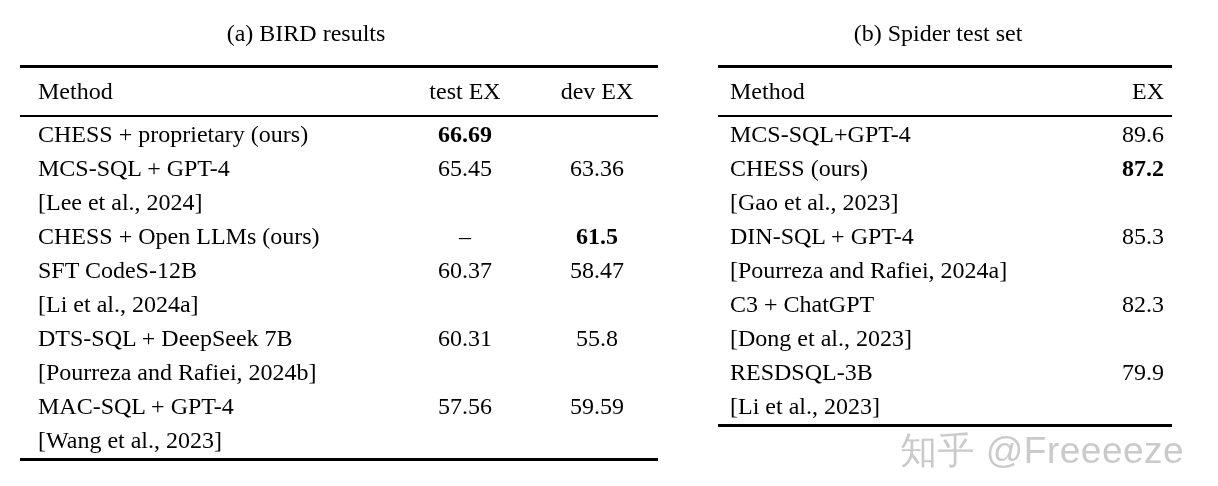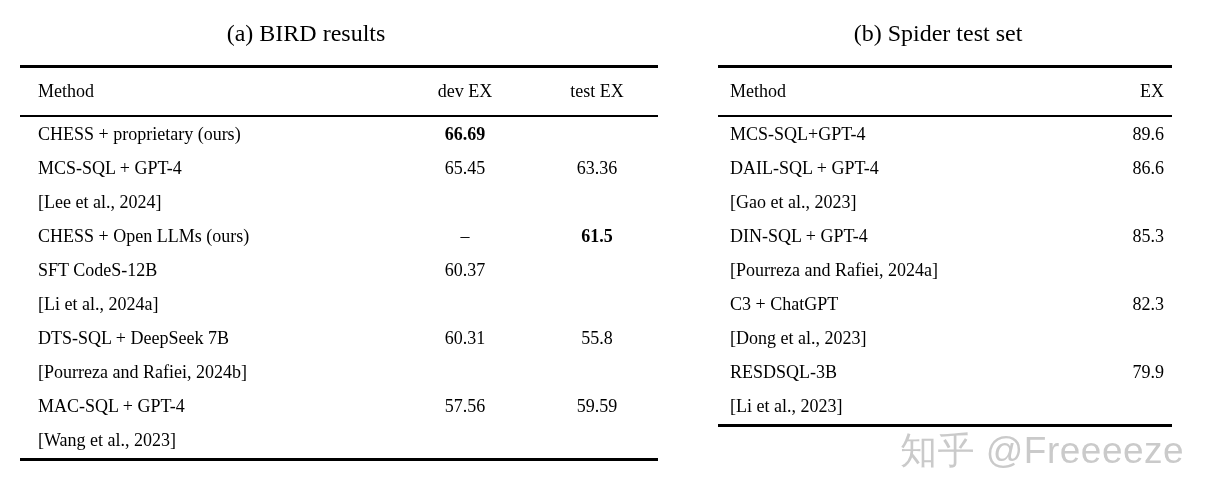--- a/index.html
+++ b/index.html
@@ -25,21 +25,21 @@
     position: relative;
     white-space: nowrap;
   }
   #table-a .caption { left: -33px; }
   #table-b .caption { left: -7px;  }
 
   .rule { width: 100%; background: var(--ink, #000000); }
   .rule.thick { height: 3px; }
   .rule.thin  { height: 2px; }
 
-  .grid-row { display: grid; align-items: center; font-size: 18px; }
+  .grid-row { display: grid; align-items: center; font-size: 24px; }
   .grid-row.header { height: 47px; }
   .tbody .grid-row { height: 34.1px; }
 
   .cols-a { grid-template-columns: 1fr 154px 110px; padding-right: 6px; }
   .cols-a .method { padding-left: 18px; }
   .cols-a .num { text-align: center; }
 
   .cols-b { grid-template-columns: 1fr 104px; padding-right: 8px; }
   .cols-b .method { padding-left: 12px; }
   .cols-b .num { text-align: right; }
@@ -65,22 +65,22 @@
 </head>
 <body>
 
 <div class="page">
 
   <section class="subtable" id="table-a">
     <div class="caption">(a) BIRD results</div>
     <div class="rule thick"></div>
     <div class="grid-row header cols-a">
       <div class="cell method">Method</div>
+      <div class="cell num">test EX</div>
       <div class="cell num">dev EX</div>
-      <div class="cell num">test EX</div>
     </div>
     <div class="rule thin"></div>
     <div class="tbody" id="tbody-a">
         <div class="grid-row cols-a">
           <div class="cell method">CHESS + proprietary (ours)</div>
           <div class="cell num bold">66.69</div>
         </div>
         <div class="grid-row cols-a">
           <div class="cell method">MCS-SQL + GPT-4</div>
           <div class="cell num">65.45</div>
@@ -92,20 +92,21 @@
           <div class="cell num"></div>
         </div>
         <div class="grid-row cols-a">
           <div class="cell method">CHESS + Open LLMs (ours)</div>
           <div class="cell num">–</div>
           <div class="cell num bold">61.5</div>
         </div>
         <div class="grid-row cols-a">
           <div class="cell method">SFT CodeS-12B</div>
           <div class="cell num">60.37</div>
+          <div class="cell num">58.47</div>
         </div>
         <div class="grid-row cols-a">
           <div class="cell method">[Li et al., 2024a]</div>
           <div class="cell num"></div>
           <div class="cell num"></div>
         </div>
         <div class="grid-row cols-a">
           <div class="cell method">DTS-SQL + DeepSeek 7B</div>
           <div class="cell num">60.31</div>
           <div class="cell num">55.8</div>
@@ -136,22 +137,22 @@
       <div class="cell method">Method</div>
       <div class="cell num">EX</div>
     </div>
     <div class="rule thin"></div>
     <div class="tbody" id="tbody-b">
         <div class="grid-row cols-b">
           <div class="cell method">MCS-SQL+GPT-4</div>
           <div class="cell num">89.6</div>
         </div>
         <div class="grid-row cols-b">
-          <div class="cell method">DAIL-SQL + GPT-4</div>
-          <div class="cell num">86.6</div>
+          <div class="cell method">CHESS (ours)</div>
+          <div class="cell num bold">87.2</div>
         </div>
         <div class="grid-row cols-b">
           <div class="cell method">[Gao et al., 2023]</div>
           <div class="cell num"></div>
         </div>
         <div class="grid-row cols-b">
           <div class="cell method">DIN-SQL + GPT-4</div>
           <div class="cell num">85.3</div>
         </div>
         <div class="grid-row cols-b">

